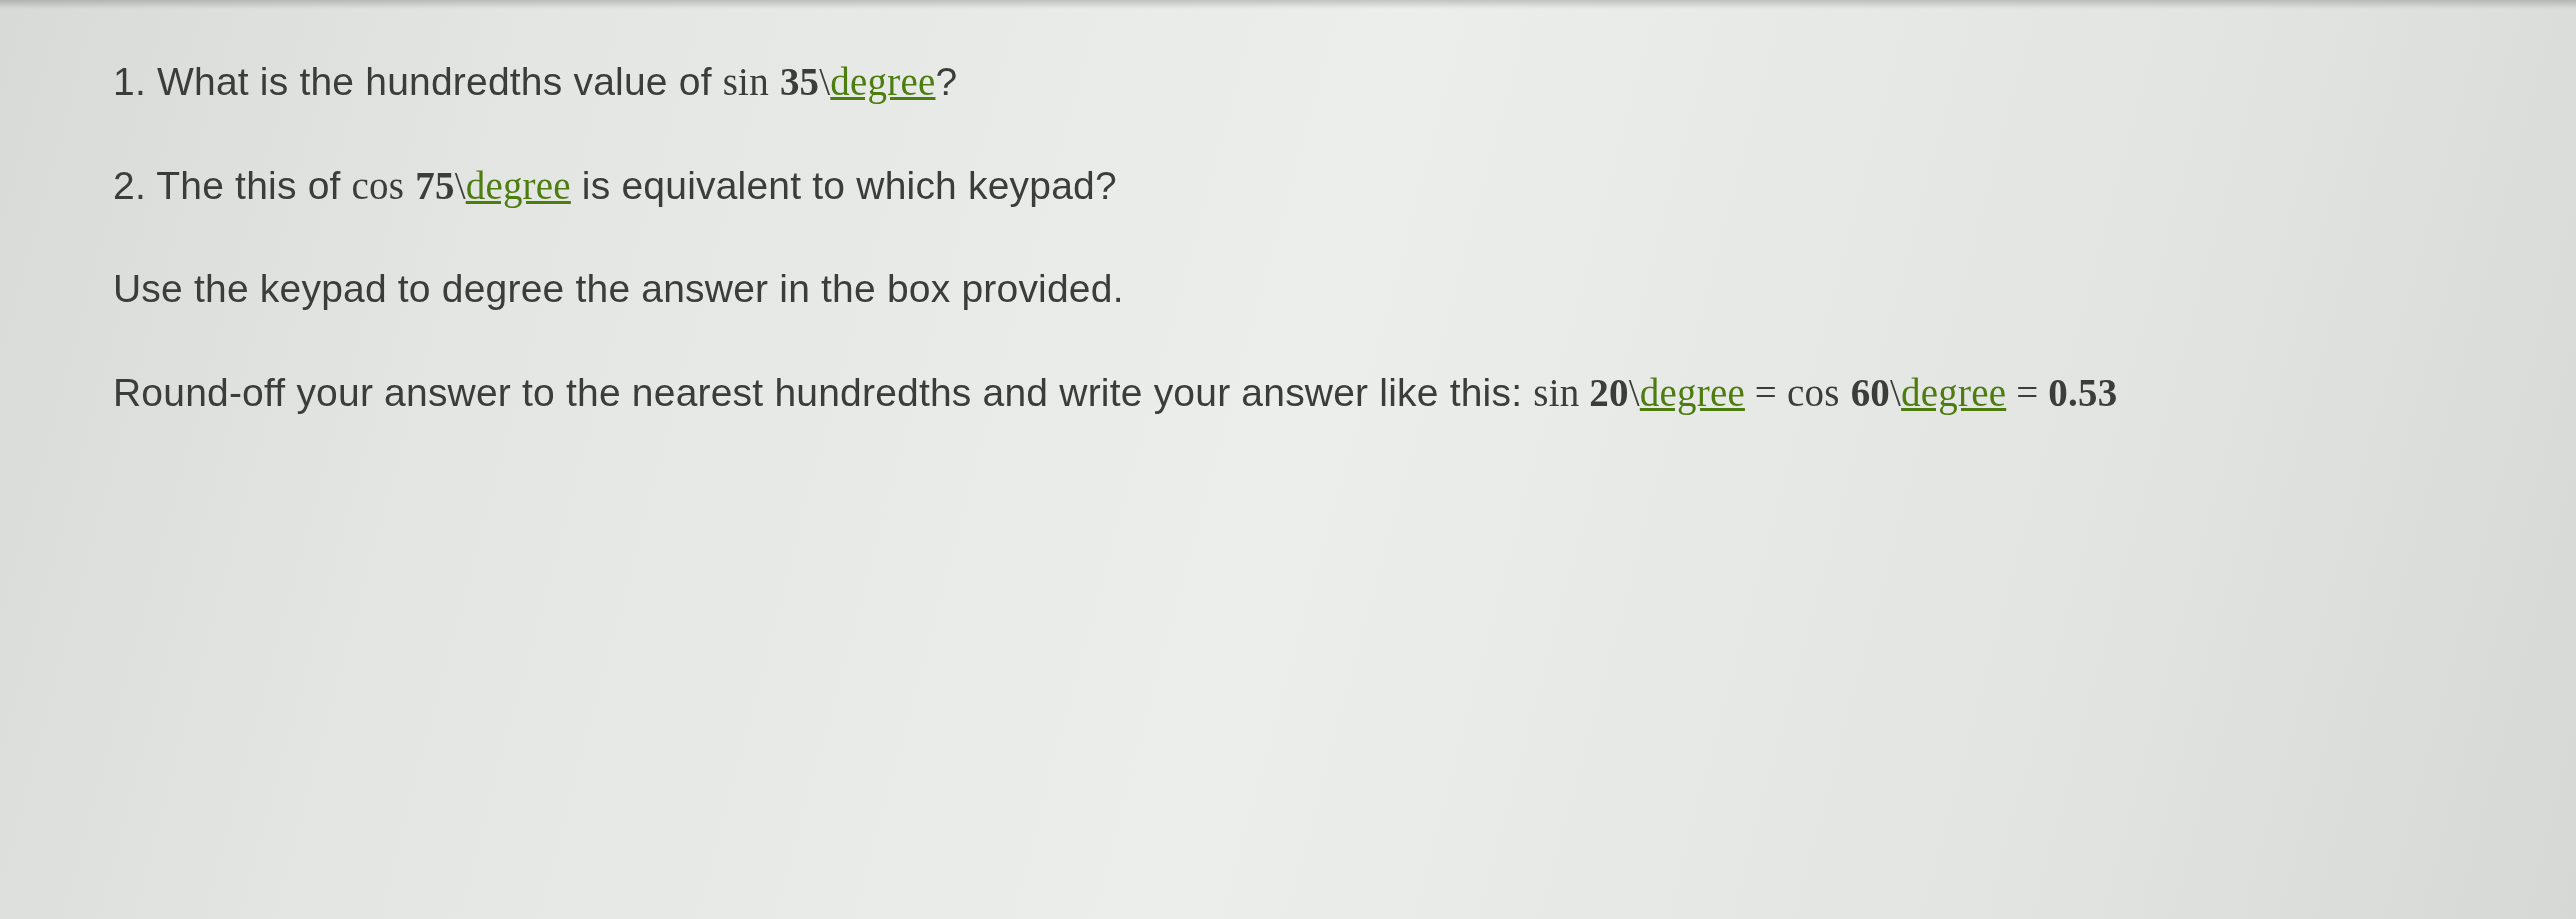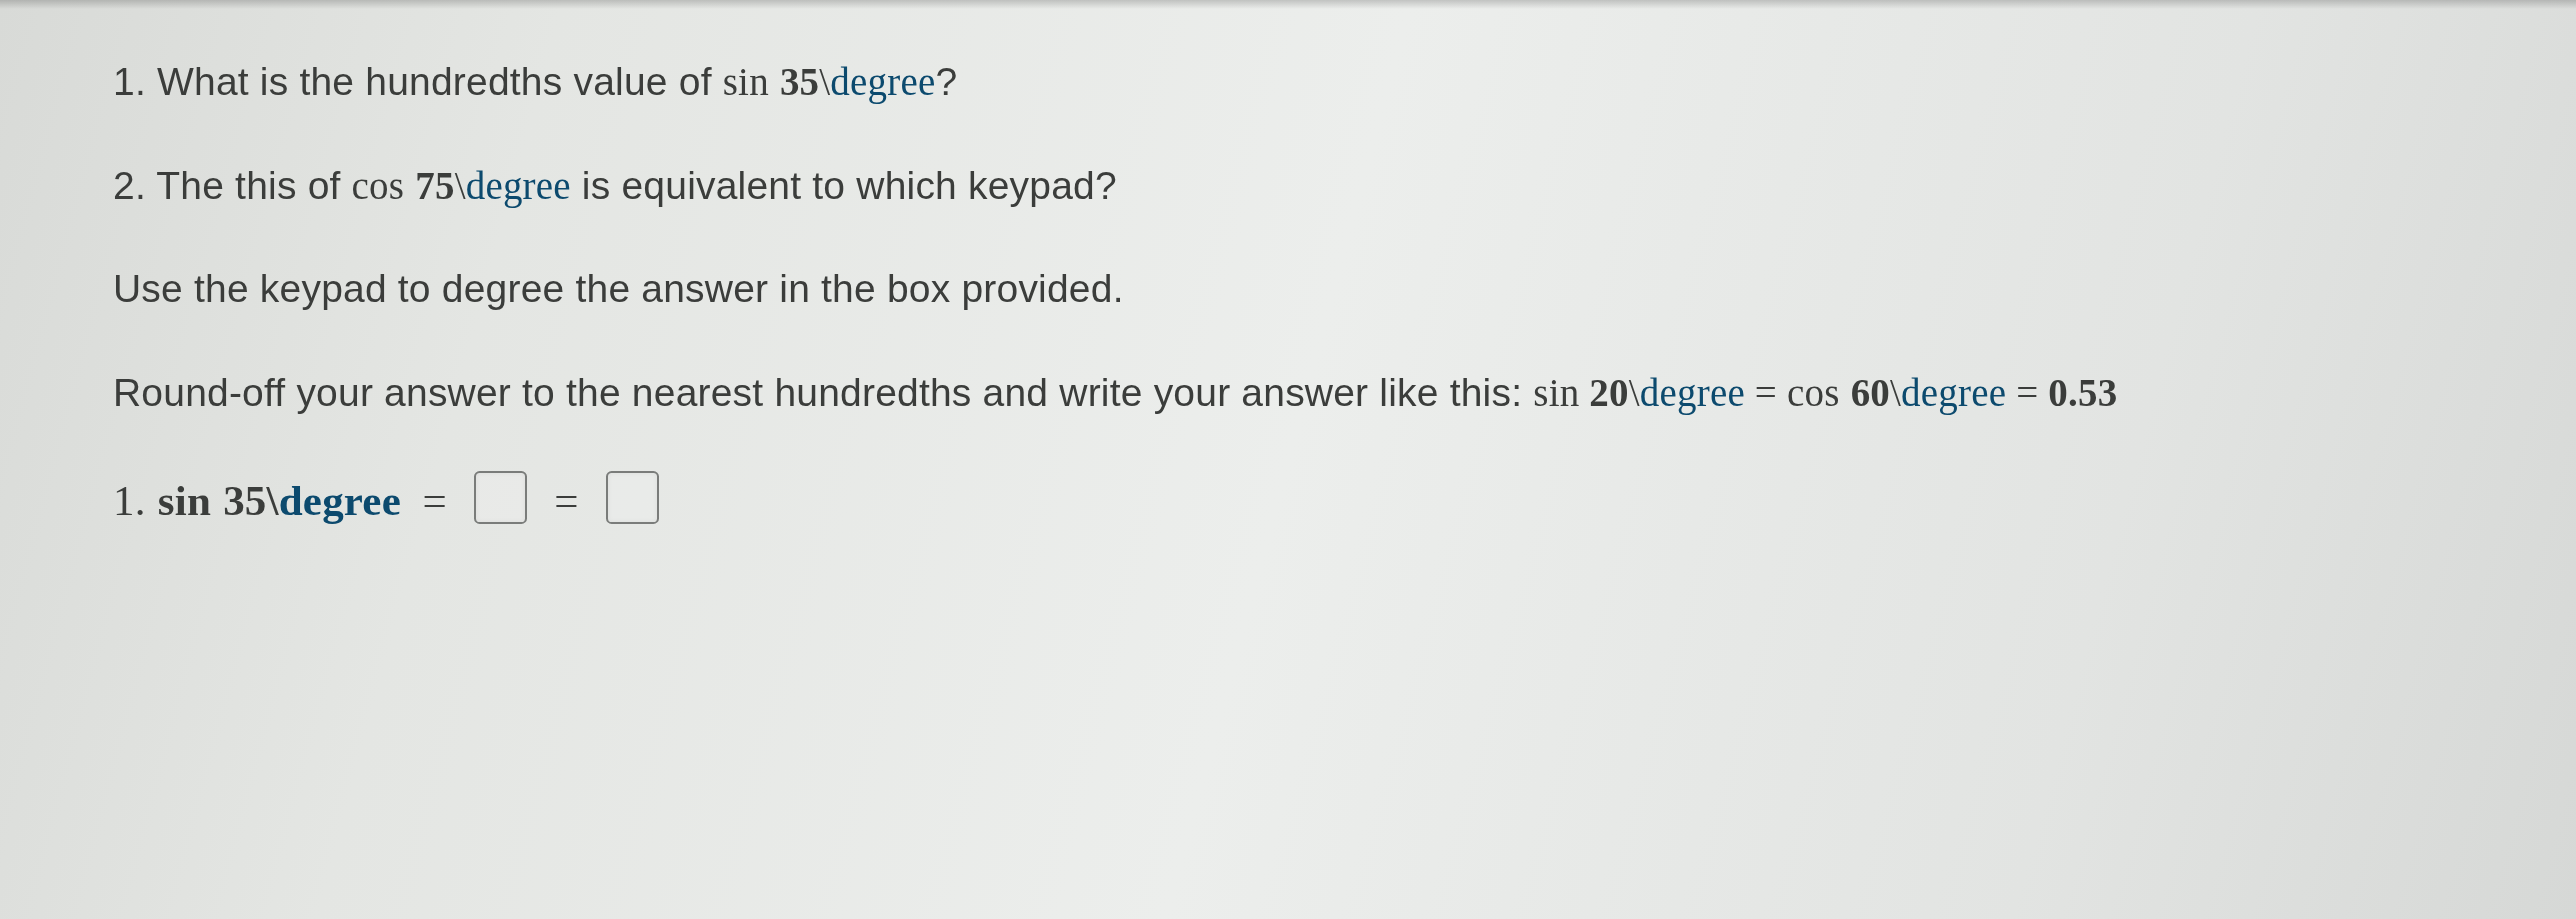--- a/index.html
+++ b/index.html
@@ -29,21 +29,21 @@
     letter-spacing: 0.2px;
     color: #3b3d3b;
   }
   .line.eq {
     font-size: 43px;
     margin-top: 38px;
     margin-bottom: 66px;
   }
   .mth { font-family: "Times New Roman", Times, serif; }
   .bold { font-weight: 700; }
-  .kw { color: #0c4a6e; }
+  .kw { color: #4d7c0f; text-decoration: underline; }
   .eqsign { font-family: "Times New Roman", Times, serif; font-size: 43px; padding: 0 9.4px; }
   .box {
     display: inline-block;
     width: 53px;
     height: 53px;
     border: 2.8px solid #7a7c7a;
     border-radius: 5.6px;
     background: rgba(255,255,255,0.15);
     vertical-align: -9.4px;
     margin: 0 5.6px;
@@ -68,25 +68,16 @@
     <span class="mth bold">75</span><span class="mth">\</span><span class="mth kw">degree</span><span> is equivalent to which keypad?</span>
   </div>
 
   <div class="line">Use the keypad to degree the answer in the box provided.</div>
 
   <div class="line expr">
     <span>Round-off your answer to the nearest hundredths and write your answer like this: </span><span class="mth">sin</span><span class="mth">  </span><span class="mth bold">20</span><span class="mth">\</span><span class="mth kw">degree</span><span class="mth"> = </span><span class="mth">cos</span>
     <span class="mth bold">60</span><span class="mth">\</span><span class="mth kw">degree</span><span class="mth"> = </span><span class="mth bold">0.53</span>
   </div>
 
-  <div class="line eq expr">
-    <span class="mth">1.</span>
-    <span class="mth bold">sin</span>
-    <span class="mth bold">35</span><span class="mth bold">\</span><span class="mth kw bold">degree</span>
-    <span class="eqsign">=</span>
-    <span class="box"></span>
-    <span class="eqsign">=</span>
-    <span class="box"></span>
-  </div>
 
 
 </div>
 
 
 </body></html>

